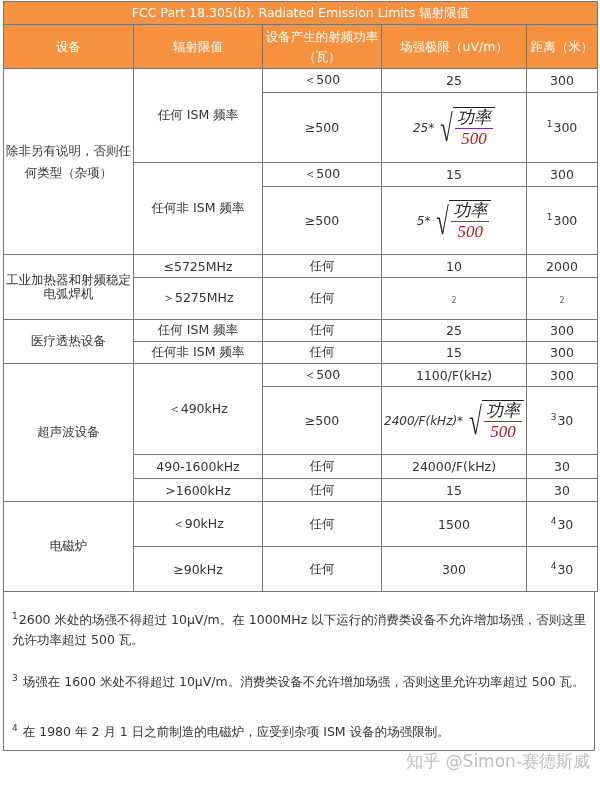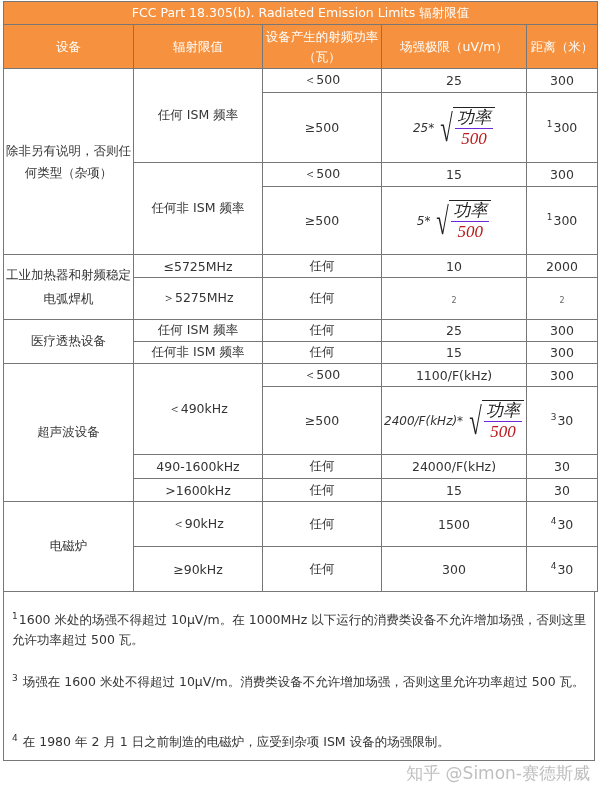--- a/index.html
+++ b/index.html
@@ -16,21 +16,21 @@
   .formula .frac { display:inline-flex; flex-direction:column; align-items:center; border-top:1px solid #222; padding:0 2px; }
   .formula .num { font-size:17px; line-height:20px; border-bottom:1px solid #6d28d9; padding:0 2px; color:#222; }
   .formula .den { font-size:17px; line-height:20px; color:#b91c1c; }
   sup.fn { font-size:9px; vertical-align:super; margin-right:1px; }
   .tiny-sup { font-size:8px; color:#666; }
   .notes { border:1px solid #777; border-top:none; width:592px; padding:6px 0 8px 8px; box-sizing:border-box; font-size:12.5px; line-height:20px; color:#333; }
   .note { margin:0; }
   .note + .note { margin-top:0; }
   .note.first { margin-top:8px; }
   .note-cont { margin-top:12px; }
-  .watermark { position:absolute; right:10px; bottom:12px; color:rgba(180,180,180,0.85); font-size:17px; }
+  .watermark { position:absolute; right:10px; bottom:24px; color:rgba(180,180,180,0.85); font-size:17px; }
 </style>
 </head>
 <body>
 
 <div class="wrap">
 <table class="t">
   <colgroup>
     <col style="width:130px">
         <col style="width:129px">
         <col style="width:119px">
@@ -85,21 +85,21 @@
         <span class="frac">
           <span class="num">功率</span>
           <span class="den">500</span>
         </span>
       </span>
     </td>
     <td><sup class="fn">1</sup><span>300</span></td>
   </tr>
 
   <tr style="height:23px">
-    <td rowspan="2" style="line-height:24px"><span>工业加热器和射频稳定电弧焊机</span></td>
+    <td rowspan="2" style="line-height:14px"><span>工业加热器和射频稳定电弧焊机</span></td>
     <td>≤5725MHz</td>
     <td>任何</td>
     <td>10</td>
     <td>2000</td>
   </tr>
   <tr style="height:42px">
     <td>＞5275MHz</td>
     <td>任何</td>
     <td><span class="tiny-sup">2</span></td>
     <td><span class="tiny-sup">2</span></td>
@@ -163,20 +163,20 @@
   <tr style="height:45px">
     <td>≥90kHz</td>
     <td>任何</td>
     <td>300</td>
     <td><sup class="fn">4</sup><span>30</span></td>
   </tr>
 </tbody>
     </table>
 
 <div class="notes">
-  <p class="note first"><sup class="fn">1</sup><span>1600 米处的场强不得超过 10μV/m。在 1000MHz 以下运行的消费类设备不允许增加场强，否则这里</span></p>
+  <p class="note first"><sup class="fn">1</sup><span>2600 米处的场强不得超过 10μV/m。在 1000MHz 以下运行的消费类设备不允许增加场强，否则这里</span></p>
   <p class="note note-cont"><span>允许功率超过 500 瓦。</span></p>
   <p class="note" style="margin-top:18px"><sup class="fn">3</sup> <span>场强在 1600 米处不得超过 10μV/m。消费类设备不允许增加场强，否则这里允许功率超过 500 瓦。</span></p>
-  <p class="note" style="margin-top:36px"><sup class="fn">4</sup> <span>在 1980 年 2 月 1 日之前制造的电磁炉，应受到杂项 ISM 设备的场强限制。</span></p>
+  <p class="note" style="margin-top:26px"><sup class="fn">4</sup> <span>在 1980 年 2 月 1 日之前制造的电磁炉，应受到杂项 ISM 设备的场强限制。</span></p>
 </div>
 </div>
 
 <div class="watermark">知乎 @Simon-赛德斯威</div>
 
 </body></html>

